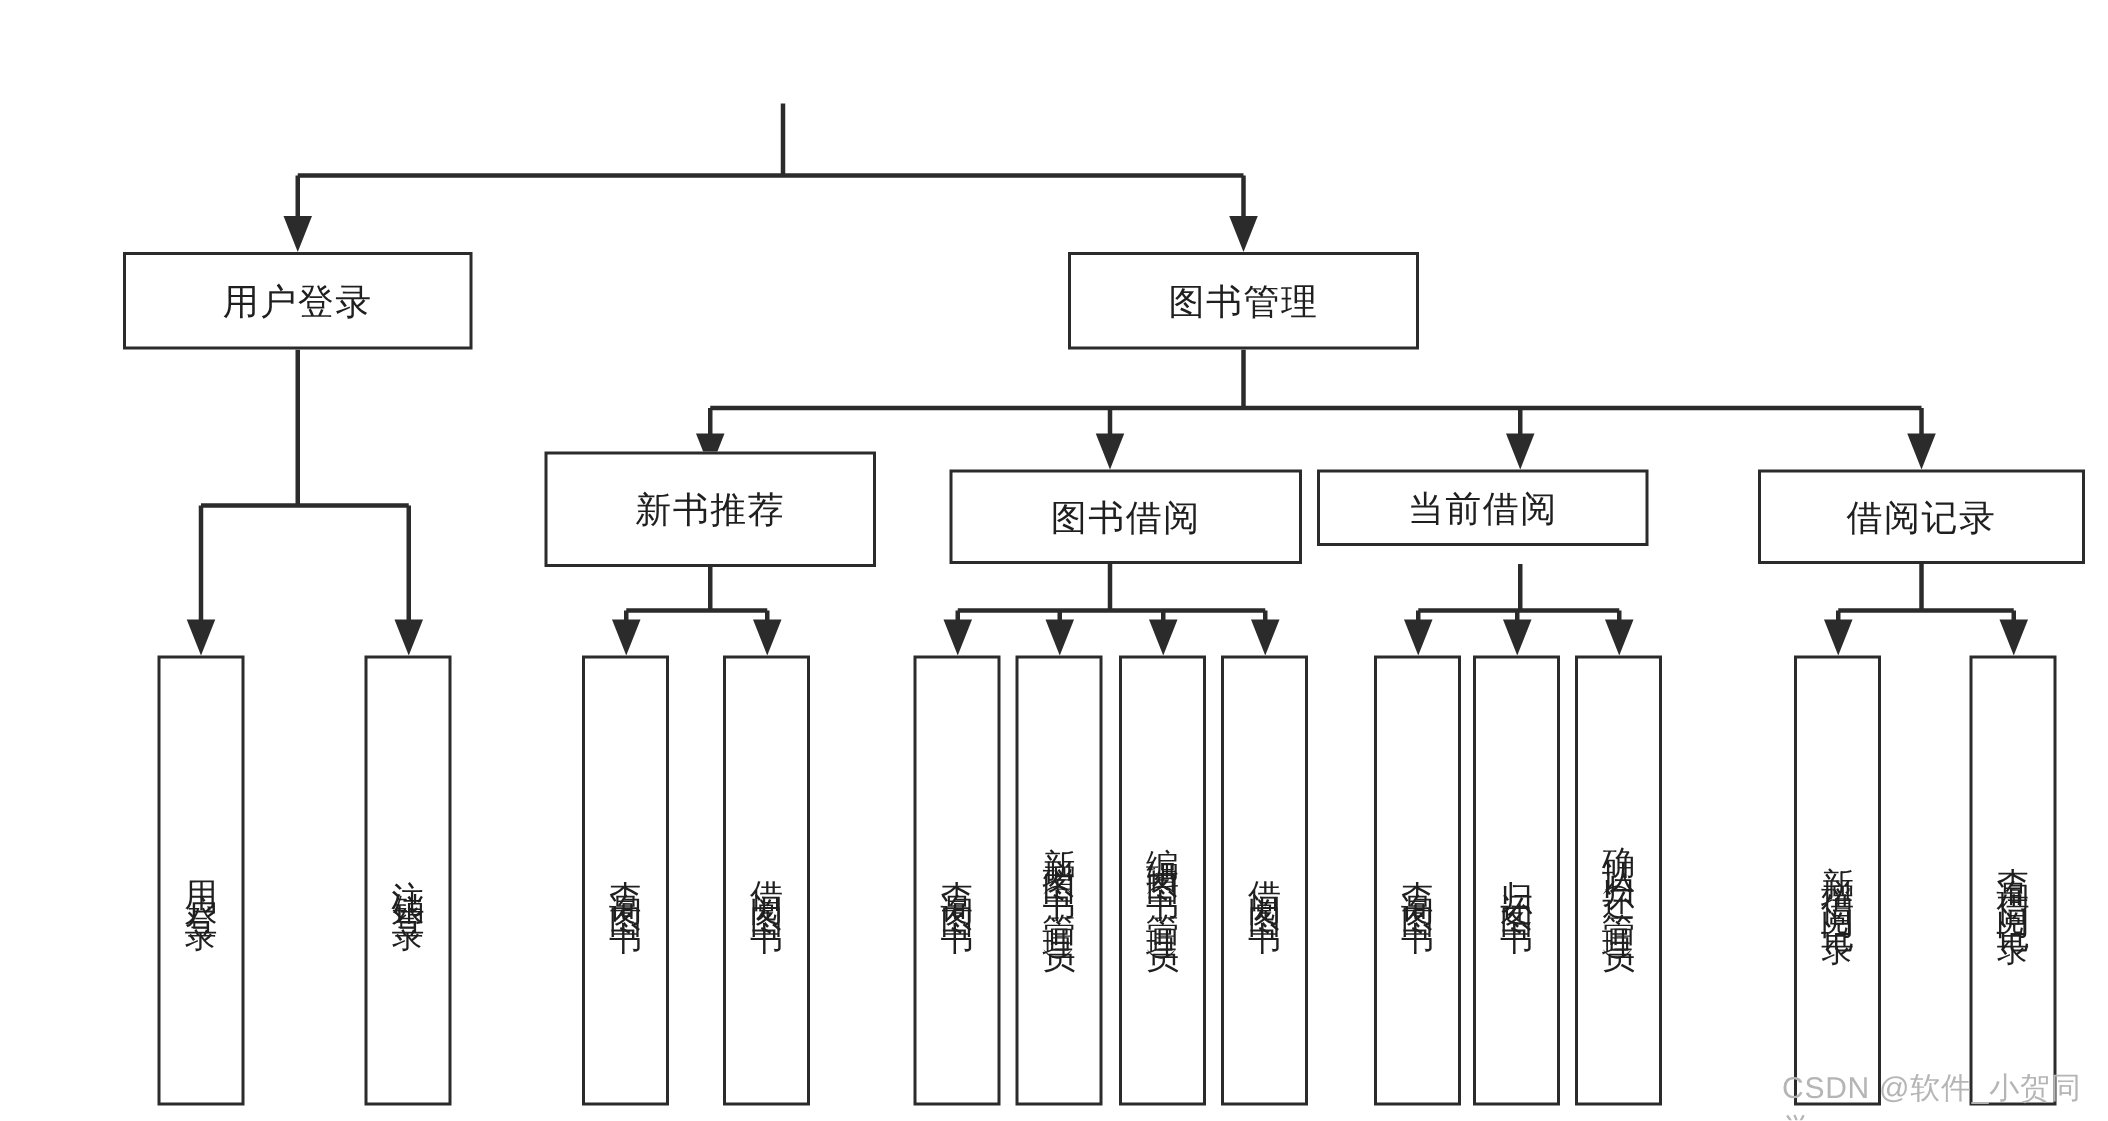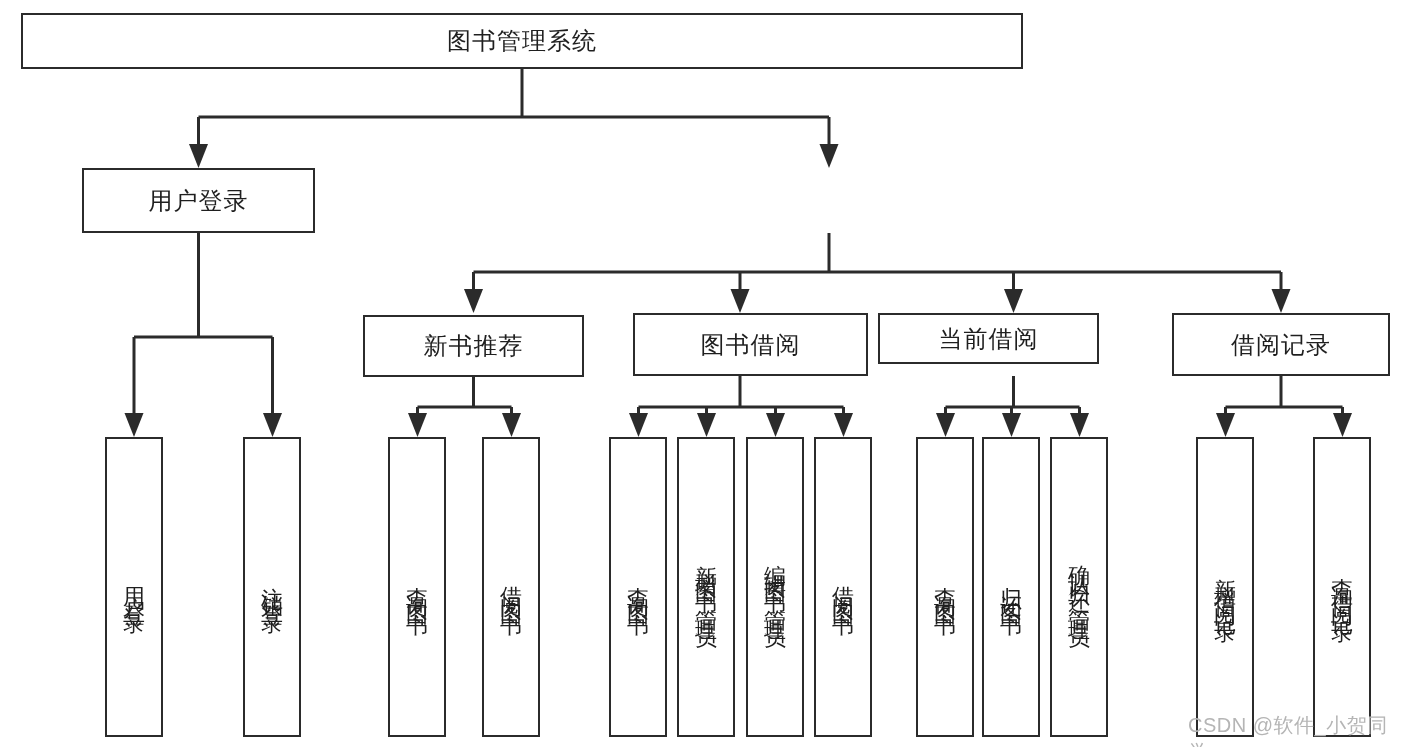--- a/index.html
+++ b/index.html
@@ -87,29 +87,29 @@
       <polygon points="766,413 785,413 775.5,437"></polygon>
       <polygon points="834,413 853,413 843.5,437"></polygon>
       <polygon points="936,413 955,413 945.5,437"></polygon>
       <polygon points="1002,413 1021,413 1011.5,437"></polygon>
       <polygon points="1070,413 1089,413 1079.5,437"></polygon>
       <polygon points="1216,413 1235,413 1225.5,437"></polygon>
       <polygon points="1333,413 1352,413 1342.5,437"></polygon>
     </g>
   </svg>
 
-  <div class="node h" style="left:21px;top:13px;width:1002px;height:56px">
-    <span>图书管理系统</span>
-  </div>
 
   <div class="node h" style="left:82px;top:168px;width:233px;height:65px">
     <span>用户登录</span>
   </div>
+  <div class="node h" style="left:712px;top:168px;width:234px;height:65px">
+    <span>图书管理</span>
+  </div>
 
-  <div class="node h" style="left:363px;top:315px;width:221px;height:62px">
+  <div class="node h" style="left:363px;top:301px;width:221px;height:77px">
     <span>新书推荐</span>
   </div>
   <div class="node h" style="left:633px;top:313px;width:235px;height:63px">
     <span>图书借阅</span>
   </div>
   <div class="node h" style="left:878px;top:313px;width:221px;height:51px">
     <span>当前借阅</span>
   </div>
   <div class="node h" style="left:1172px;top:313px;width:218px;height:63px">
     <span>借阅记录</span>

